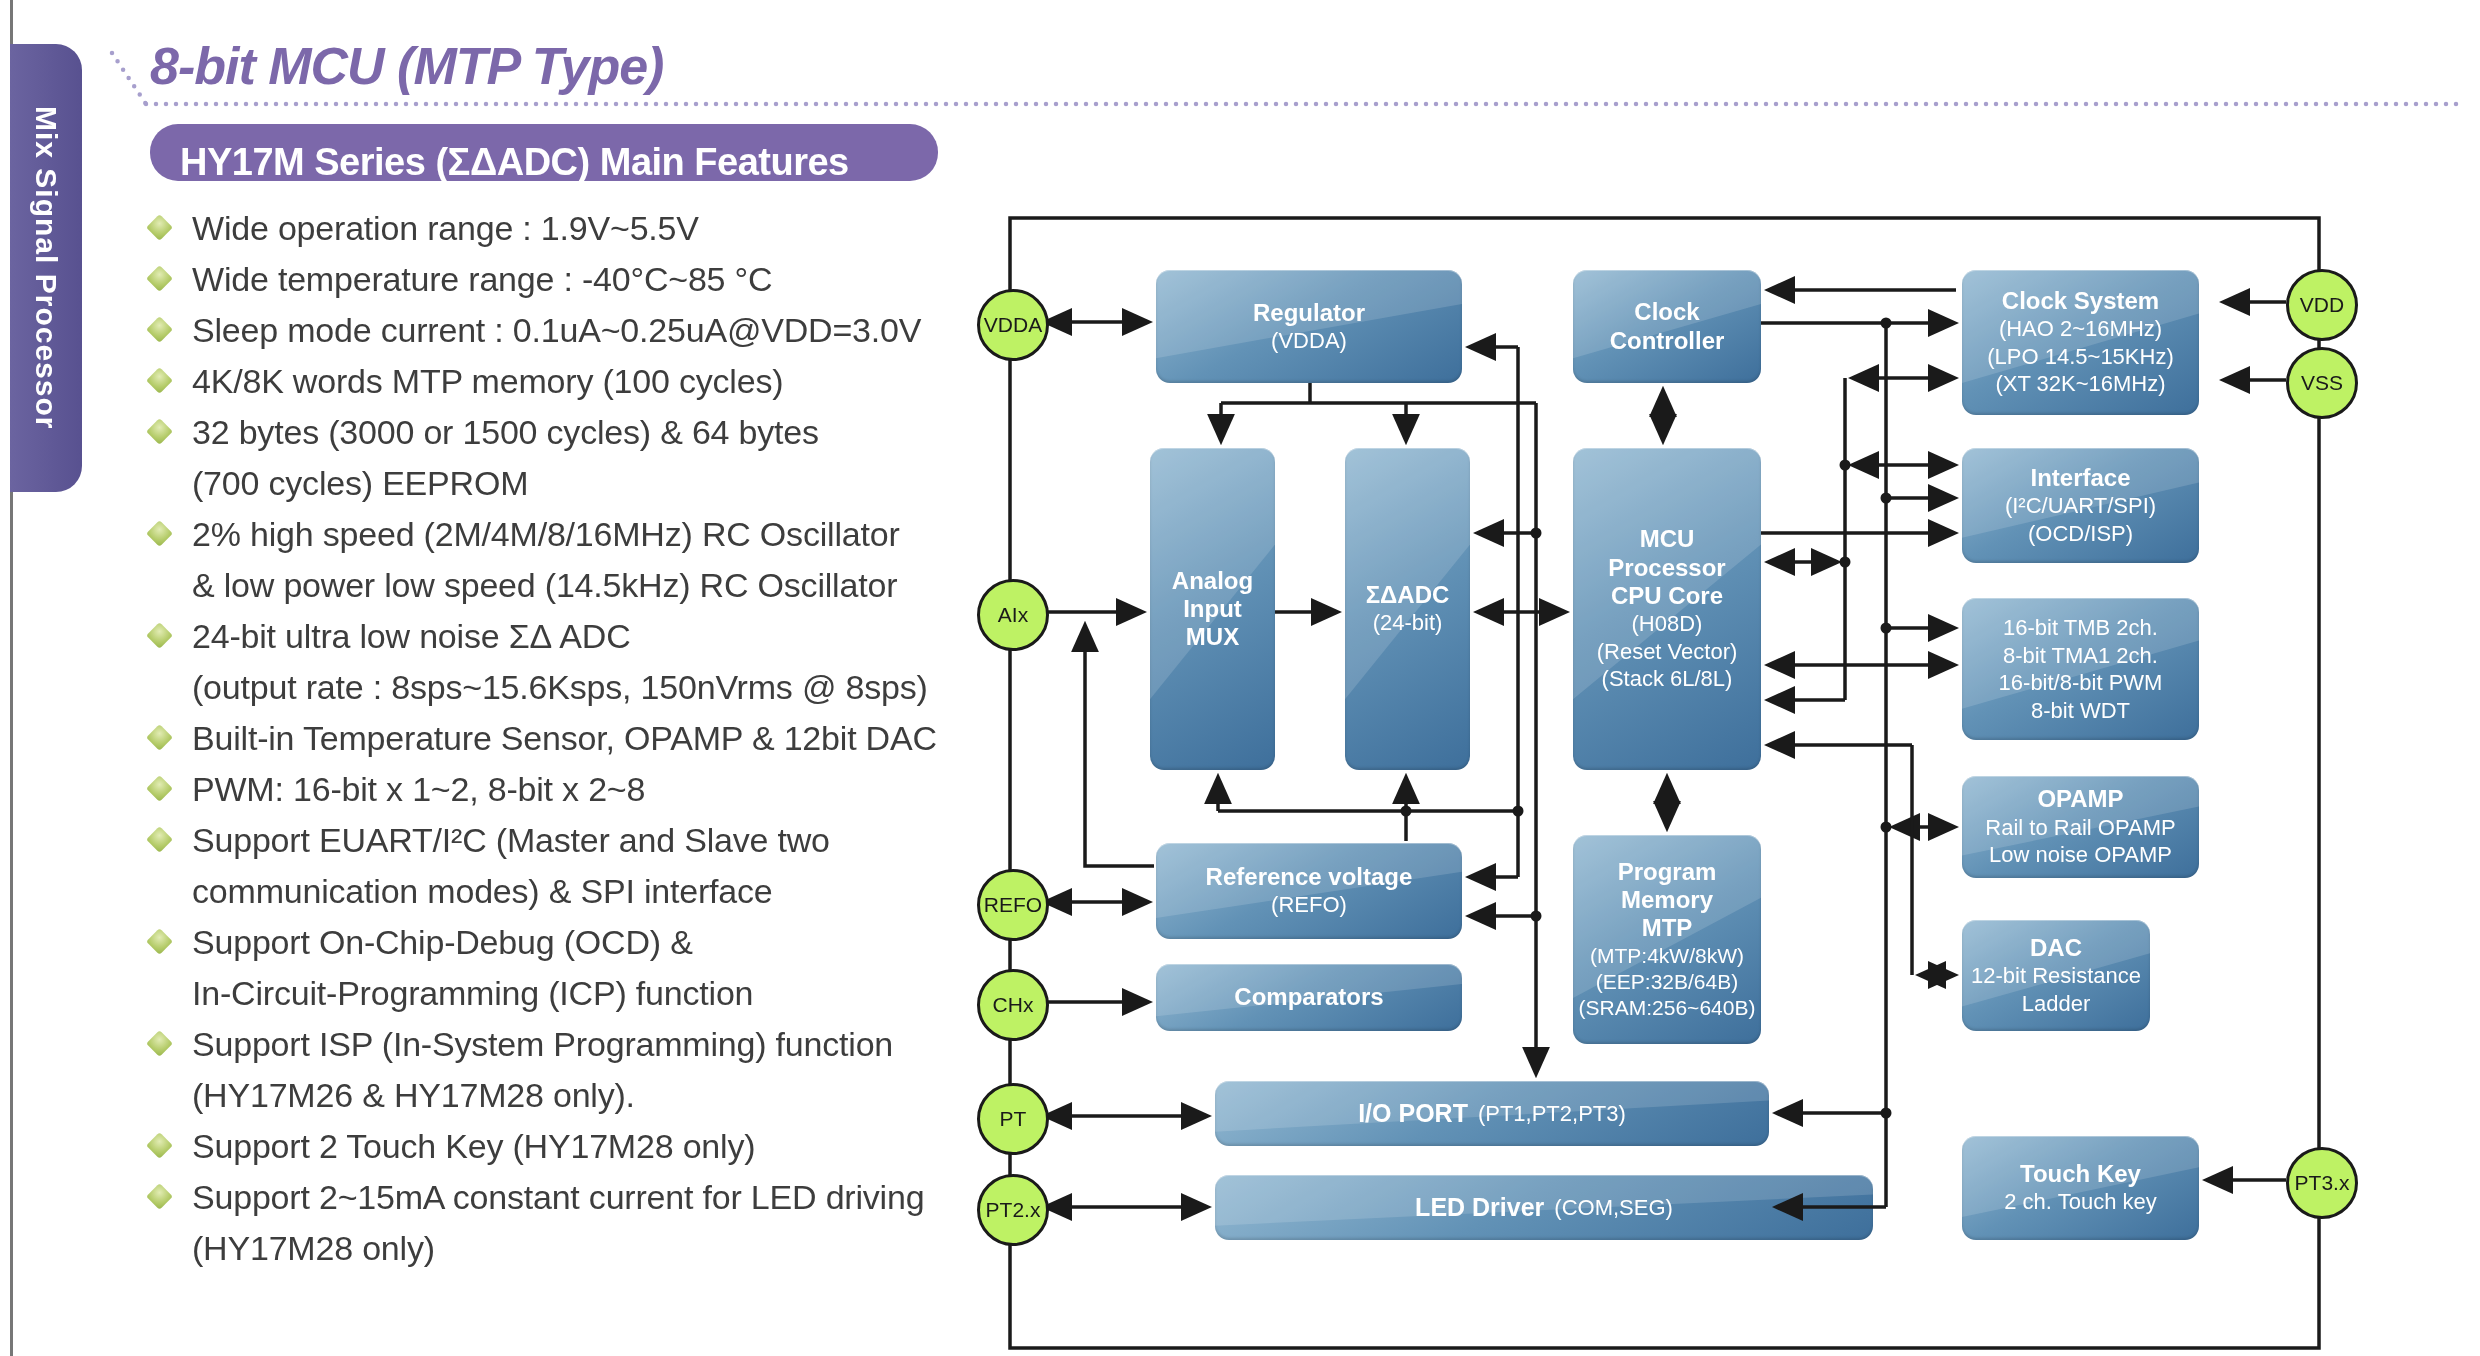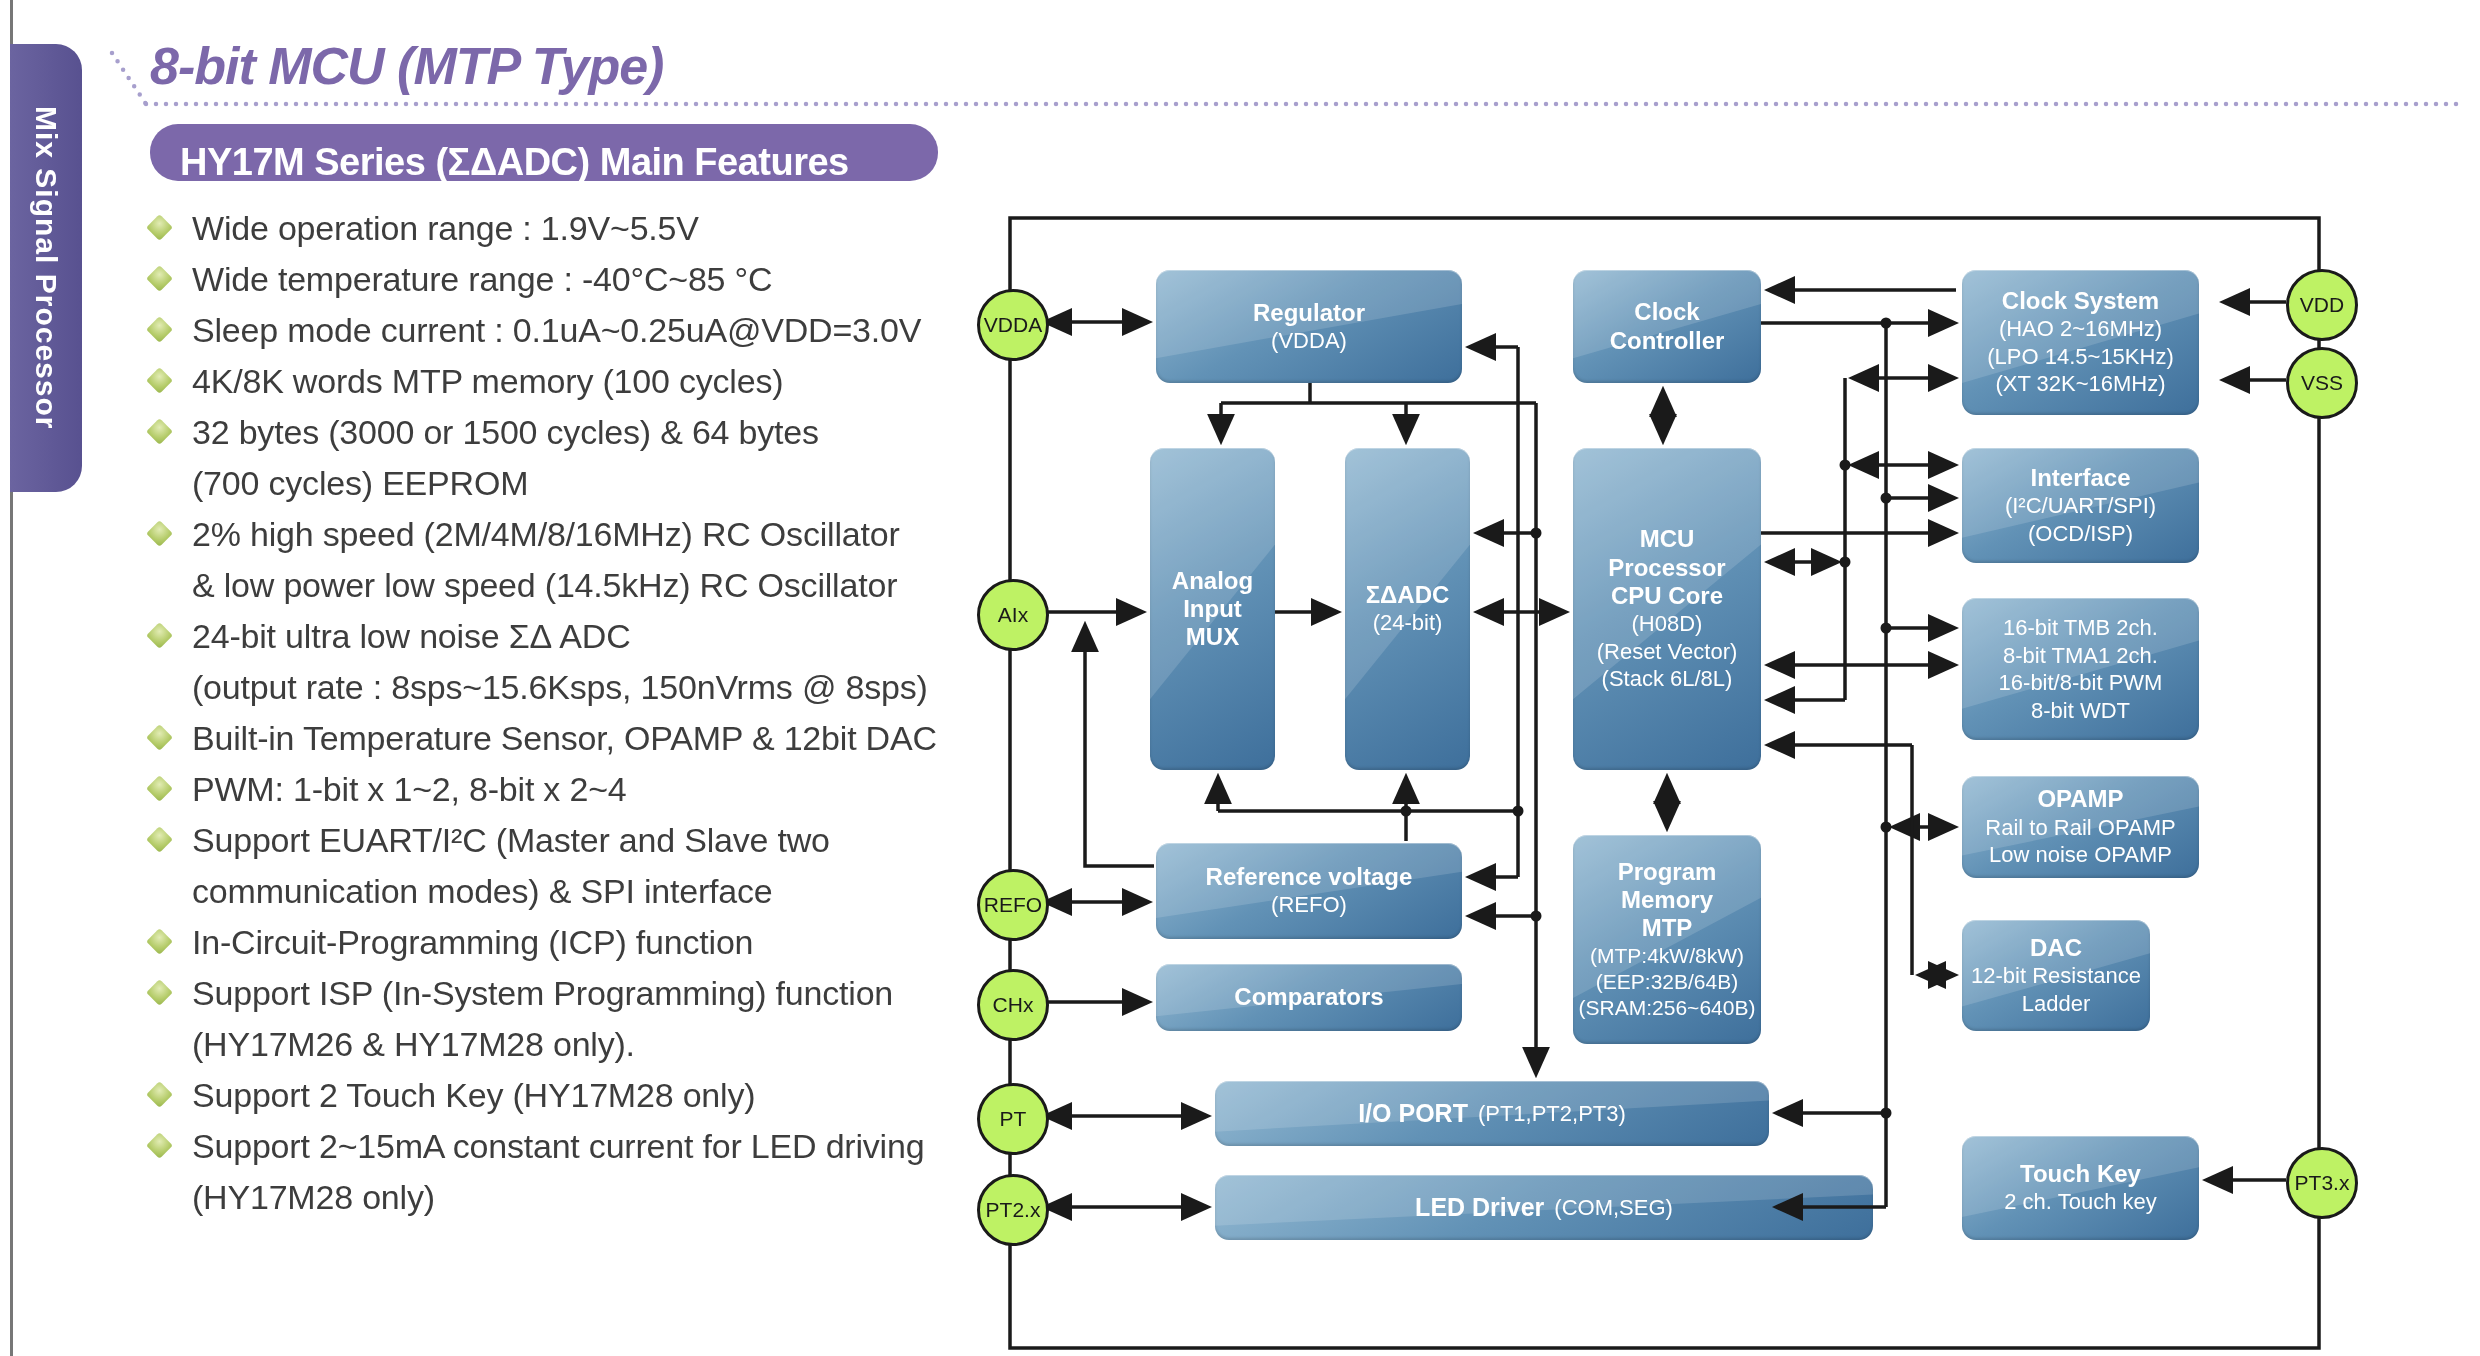--- a/index.html
+++ b/index.html
@@ -106,33 +106,34 @@
       </li>
       <li>
         <span class="diamond"></span>
         <div>
           <div>Built-in Temperature Sensor, OPAMP &amp; 12bit DAC</div>
         </div>
       </li>
       <li>
         <span class="diamond"></span>
         <div>
-          <div>PWM: 1-bit x 1~2, 8-bit x 2~4</div>
+          <div>PWM: 16-bit x 1~2, 8-bit x 2~8</div>
         </div>
       </li>
       <li>
         <span class="diamond"></span>
         <div>
           <div>Support EUART/I²C (Master and Slave two</div>
           <div>communication modes) &amp; SPI interface</div>
         </div>
       </li>
       <li>
         <span class="diamond"></span>
         <div>
+          <div>Support On-Chip-Debug (OCD) &amp;</div>
           <div>In-Circuit-Programming (ICP) function</div>
         </div>
       </li>
       <li>
         <span class="diamond"></span>
         <div>
           <div>Support ISP (In-System Programming) function</div>
           <div>(HY17M26 &amp; HY17M28 only).</div>
         </div>
       </li>

